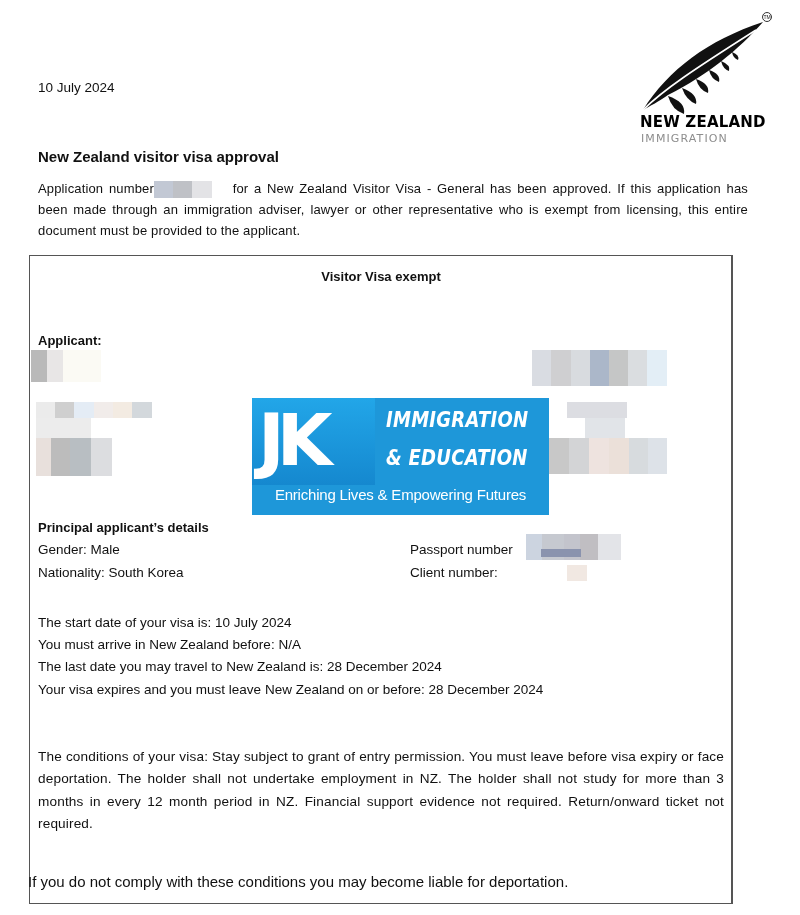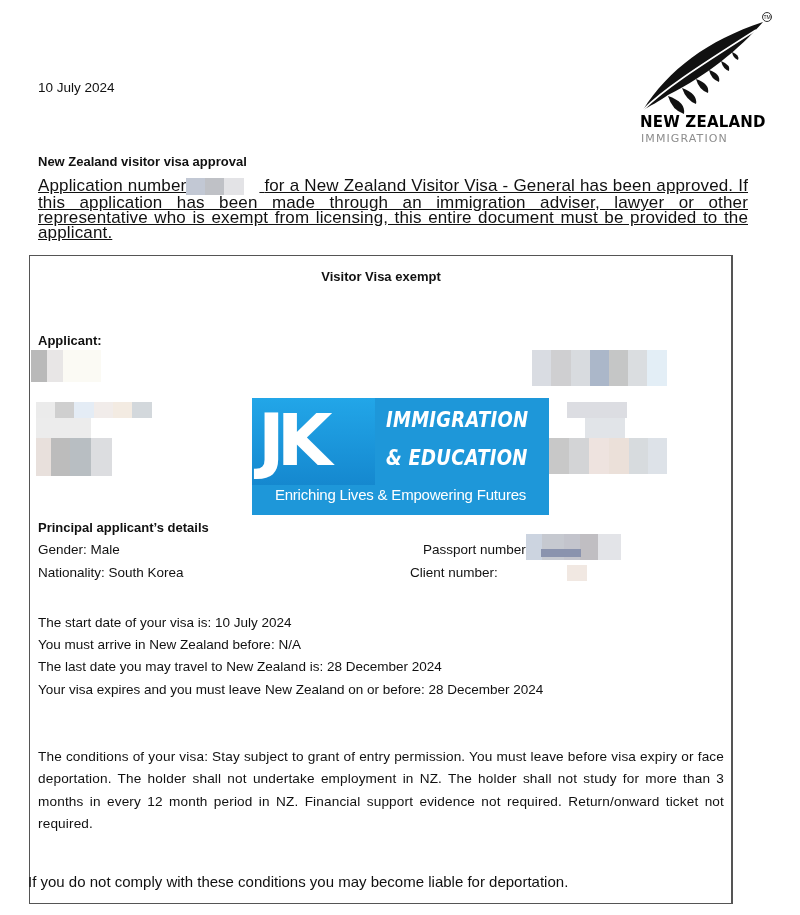--- a/index.html
+++ b/index.html
@@ -3,23 +3,23 @@
 <meta charset="utf-8">
 <style>
   * { box-sizing: border-box; margin: 0; padding: 0; }
   html, body { width: 800px; height: 915px; background: #ffffff; overflow: hidden; }
   body { position: relative; font-family: "Liberation Sans", "DejaVu Sans", sans-serif; color: #111; font-size: 13.3px; }
 
   .abs { position: absolute; }
 
   
   .date { left: 38px; top: 80px; font-size: 13.5px; }
-  .heading { left: 38px; top: 154px; font-size: 13px; font-weight: bold; }
+  .heading { left: 38px; top: 148px; font-size: 15px; font-weight: bold; }
 
-  .intro { left: 38px; top: 178px; width: 710px; font-size: 17px; line-height: 15px; text-align: justify; letter-spacing: 0.15px; text-decoration: underline; }
+  .intro { left: 38px; top: 178px; width: 710px; font-size: 13px; line-height: 21px; text-align: justify; letter-spacing: 0.15px; }
   .redact { display: inline-block; vertical-align: middle; height: 17px; }
 
   
   .logo { left: 638px; top: 10px; width: 130px; height: 140px; }
   .nz-title { left: 640px; top: 113px; font-size: 15px; font-weight: bold; color: #000000; letter-spacing: 0.2px; font-family: "DejaVu Sans", sans-serif; }
   .nz-sub { left: 641px; top: 132px; font-size: 11px; color: #8d8d8d; letter-spacing: 1.1px; font-family: "DejaVu Sans", sans-serif; }
   .tm { left: 762px; top: 12px; width: 10px; height: 10px; border: 1px solid #333; border-radius: 50%; font-size: 5px; line-height: 8px; text-align: center; }
 
   
   .box { left: 29px; top: 255px; width: 704px; height: 649px; border: 1.5px solid #555; border-right-width: 2px; }
@@ -39,21 +39,21 @@
   .jk-line1, .jk-line2 { position: absolute; color: #fff; font-family: "DejaVu Sans", sans-serif; font-weight: bold; font-style: italic; font-size: 22px; letter-spacing: 0.3px; transform: scaleX(0.82); transform-origin: left center; white-space: nowrap; }
   .jk-line1 { left: 134px; top: 9px; }
   .jk-line2 { left: 134px; top: 47px; }
   .jk-tag { position: absolute; left: 0; top: 88px; width: 297px; text-align: center; color: #fff; font-size: 15px; letter-spacing: -0.2px; }
 
   
   .principal-lbl { left: 38px; top: 520px; }
   .line { font-size: 13.5px; white-space: nowrap; }
   .gender { left: 38px; top: 542px; }
   .nationality { left: 38px; top: 565px; }
-  .passport { left: 410px; top: 542px; margin-left: 13px; }
+  .passport { left: 410px; top: 542px; }
   .client { left: 410px; top: 565px; }
 
   .facts { left: 38px; top: 612px; line-height: 22.2px; font-size: 13.5px; }
   .conditions { left: 38px; top: 746px; width: 686px; font-size: 13.6px; line-height: 22.3px; text-align: justify; letter-spacing: 0.15px; }
   .comply { left: 28px; top: 873px; font-size: 15px; }
 </style>
 </head>
 <body>
 
 <div class="abs date">10 July 2024</div>

